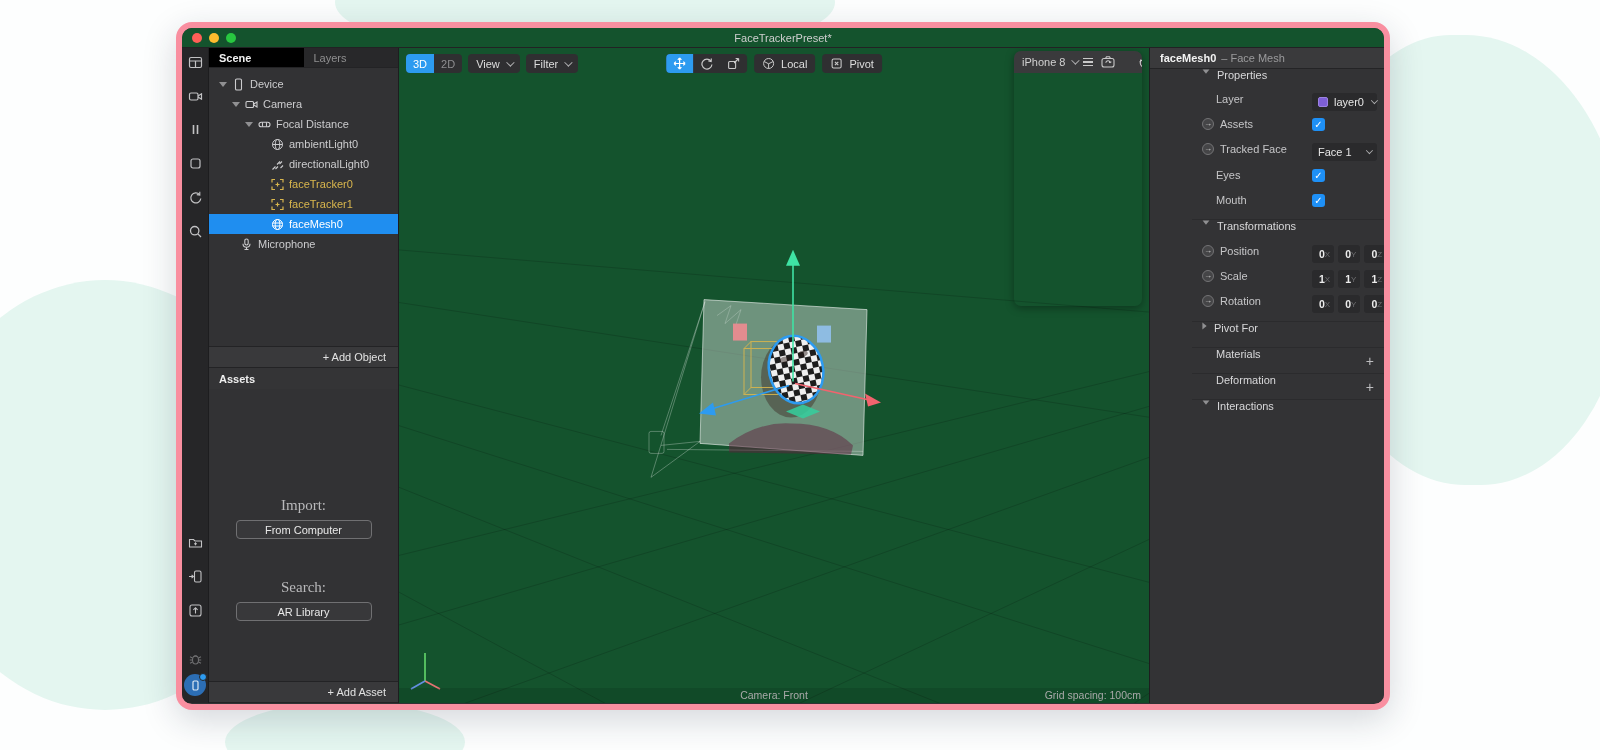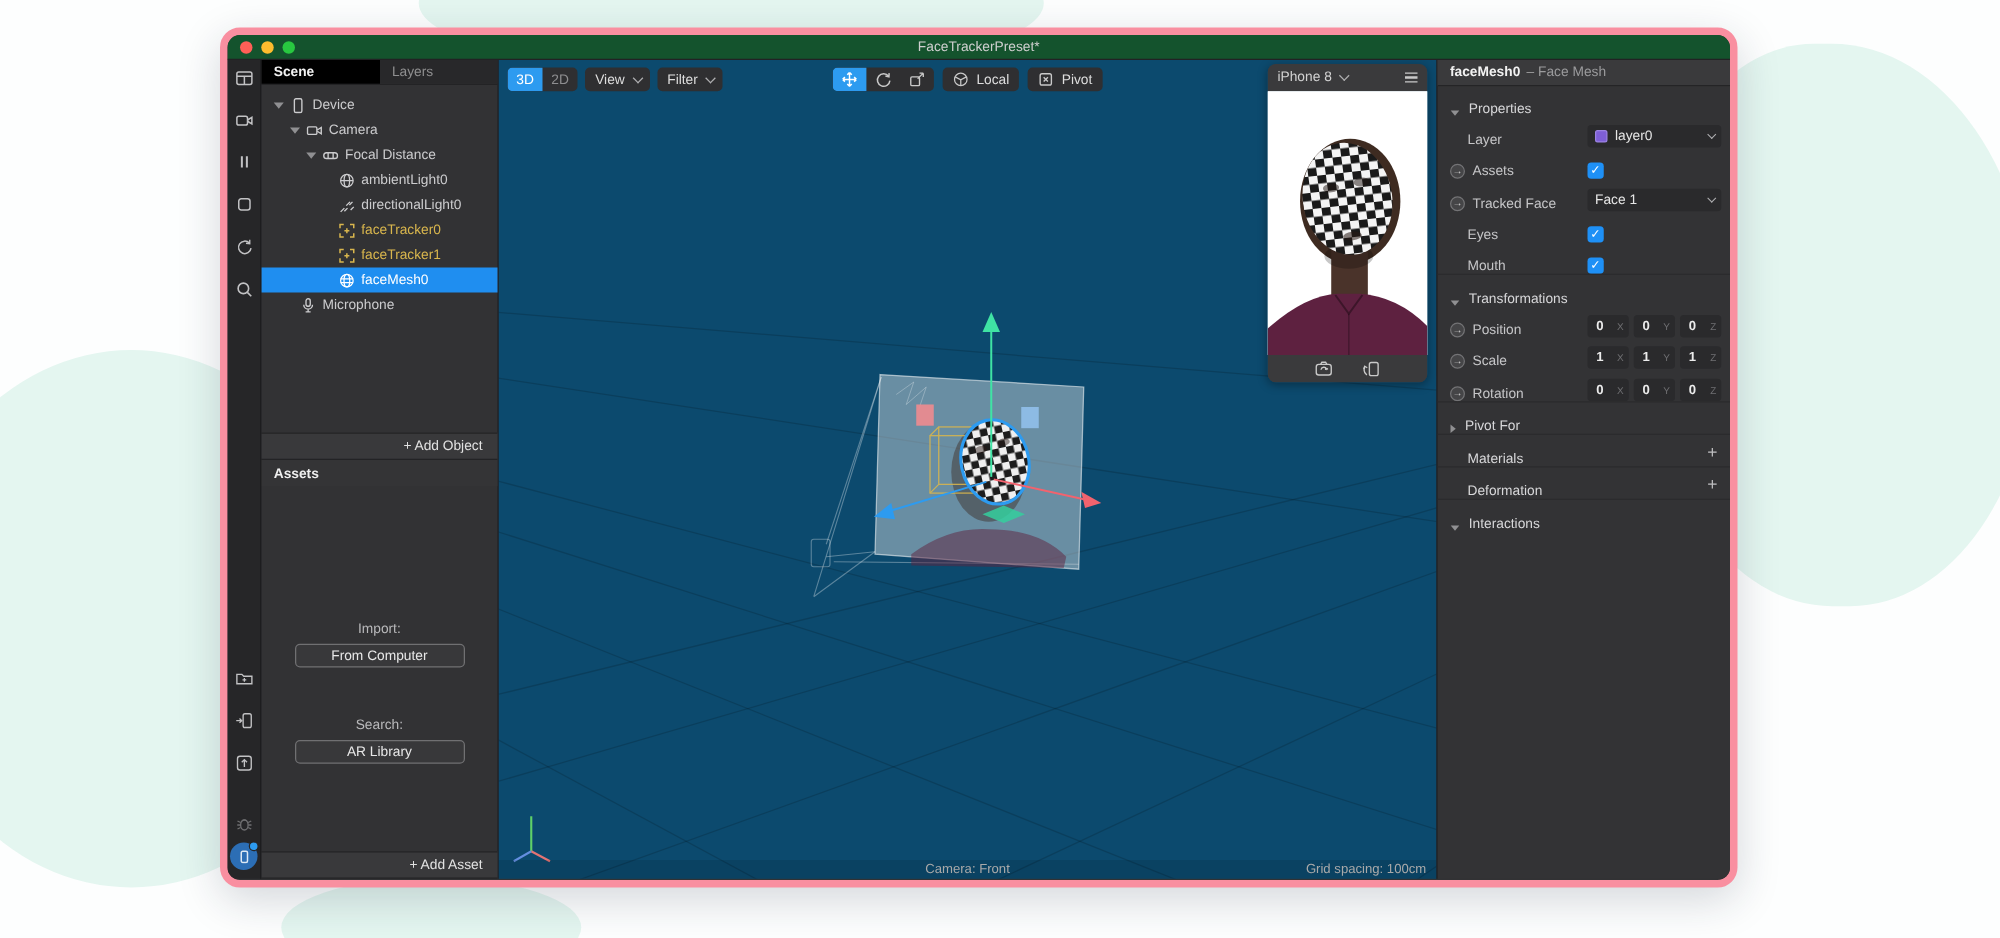--- a/index.html
+++ b/index.html
@@ -52,27 +52,27 @@
   .tri.right { border-top:4px solid transparent; border-bottom:4px solid transparent;
     border-left:5px solid #909092; border-right:none; }
   .ticon { width:13px; height:13px; flex:none; }
   .ticon svg { width:13px; height:13px; display:block; }
   .barrow { height:22px; background:#39393B; border-top:1px solid #232325; border-bottom:1px solid #232325;
     display:flex; align-items:center; justify-content:flex-end; padding-right:12px;
     font-size:11px; color:#E2E2E2; flex:none; cursor:default; }
   .assets-title { height:21px; background:#343436; display:flex; align-items:center;
     padding-left:10px; font-size:11px; font-weight:bold; color:#EFEFEF; flex:none; }
   .assets-body { flex:1; display:flex; flex-direction:column; align-items:center; }
-  .alabel { font-size:11px; color:#B9B9BB; }
+  .alabel { font-size:15px; color:#B9B9BB;font-family:Liberation Serif, serif; }
   .abtn { width:136px; height:19px; margin-top:6px; border:1px solid #707072; border-radius:4px;
     background:#38383A; color:#E8E8E8; font-size:11px; display:flex; align-items:center;
     justify-content:center; cursor:default; }
 
   
-  .viewport { flex:1; position:relative; background:#0c4a6e; overflow:hidden; }
+  .viewport { flex:1; position:relative; background:#14532d; overflow:hidden; }
   .vp-svg { position:absolute; inset:0; width:100%; height:100%; }
   .vtoolbar-left { position:absolute; left:7px; top:6px; display:flex; gap:6px; z-index:5; }
   .vtoolbar-center { position:absolute; left:50%; top:6px; transform:translateX(-50%);
     display:flex; gap:7px; z-index:5; }
   .seg { display:flex; border-radius:4px; overflow:hidden; background:#2F2F31; }
   .segbtn { height:19px; padding:0 7px; display:flex; align-items:center; font-size:11px;
     color:#8E8E90; gap:4px; }
   .segbtn.on { background:#2D9BF0; color:#FFFFFF; }
   .vbtn { height:19px; background:#2F2F31; border-radius:4px; padding:0 8px; display:flex;
     align-items:center; gap:6px; font-size:11px; color:#DEDEDE; }
@@ -80,41 +80,41 @@
     transform:rotate(45deg) translateY(-2px); flex:none; }
   .toolicon svg { width:13px; height:13px; display:block; }
   .vstatus { position:absolute; left:0; right:0; bottom:0; height:15px; background:rgba(0,0,0,.10);
     font-size:10.5px; color:#A9A9A9; z-index:4; }
   .vstatus .cam { position:absolute; left:50%; transform:translateX(-50%); top:1px; }
   .vstatus .grid { position:absolute; right:8px; top:1px; }
 
   
   .sim { position:absolute; right:7px; top:3px; width:128px; height:255px; z-index:6;
     border-radius:7px; overflow:hidden; box-shadow:0 2px 8px rgba(0,0,0,.35);
-    display:flex; flex-direction:column; }
+    display:flex; }
   .sim-head { height:22px; background:#3A3A3C; display:flex; align-items:center;
     padding:0 8px; gap:6px; flex:none; }
   .sim-head .devname { font-size:11px; color:#D2D2D2; }
   .sim-head .burger { margin-left:auto; display:flex; flex-direction:column; gap:2px; }
   .sim-head .burger i { display:block; width:10px; height:1.5px; background:#C9C9C9; }
   .sim-body { flex:1; background:#FFFFFF; position:relative; }
   .sim-body svg { position:absolute; inset:0; width:100%; height:100%; }
   .sim-foot { height:22px; background:#3A3A3C; display:flex; align-items:center;
     justify-content:center; gap:24px; flex:none; }
   .sim-foot svg { width:14px; height:14px; color:#C9C9C9; display:block; }
 
   
   .inspector { width:235px; background:#333335; border-left:1px solid #1D1D1F; flex:none;
     display:flex; flex-direction:column; }
   .insp-head { height:21px; background:#3A3A3C; border-bottom:1px solid #242426;
     display:flex; align-items:center; padding-left:10px; gap:5px; flex:none; }
   .insp-head .t1 { font-size:11px; font-weight:bold; color:#F2F2F2; }
   .insp-head .t2 { font-size:11px; color:#9B9B9D; }
-  .irow { height:25px; display:flex; align-items:flex-end; padding-left:10px; font-size:11px;
-    color:#C6C6C8; position:relative; flex:none; }
+  .irow { height:25px; display:flex; align-items:flex-start; padding-left:10px; font-size:11px;
+    color:#C6C6C8; position:relative; flex:none;margin-left:42px; }
   .irow.sec { color:#D8D8DA; }
   .irow.bordered { border-top:1px solid #2B2B2D; height:26px; }
   .irow .tri { margin-right:7px; transform:scale(.85); }
   .irow .rlabel.ind { margin-left:14px; }
   .pdot { width:12px; height:12px; border-radius:50%; background:#454547; border:1px solid #737375;
     color:#D8D8D8; font-size:8px; line-height:10px; text-align:center; margin-right:6px; flex:none; }
   .ctrl { position:absolute; left:120px; right:7px; height:18px; }
   .dropdown { background:#2A2A2C; border-radius:3px; display:flex; align-items:center;
     padding:0 6px; gap:6px; color:#E6E6E6; font-size:11px; }
   .dropdown .chev { margin-left:auto; transform:rotate(45deg) translateY(-2px) scale(.85); }

